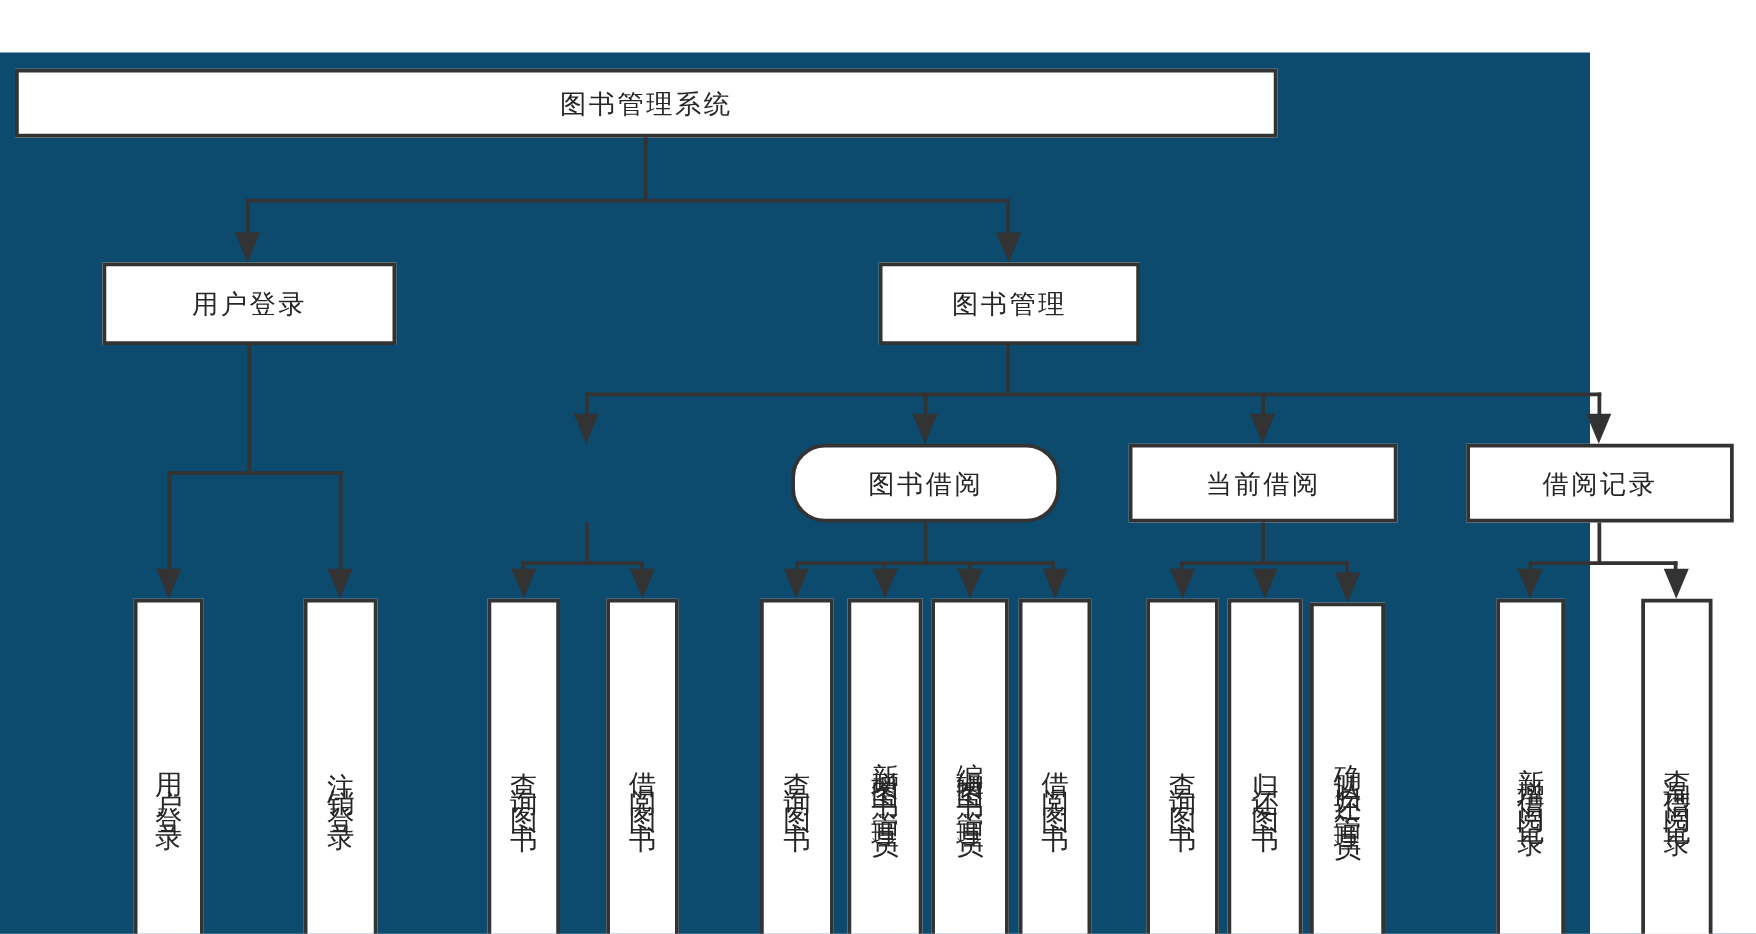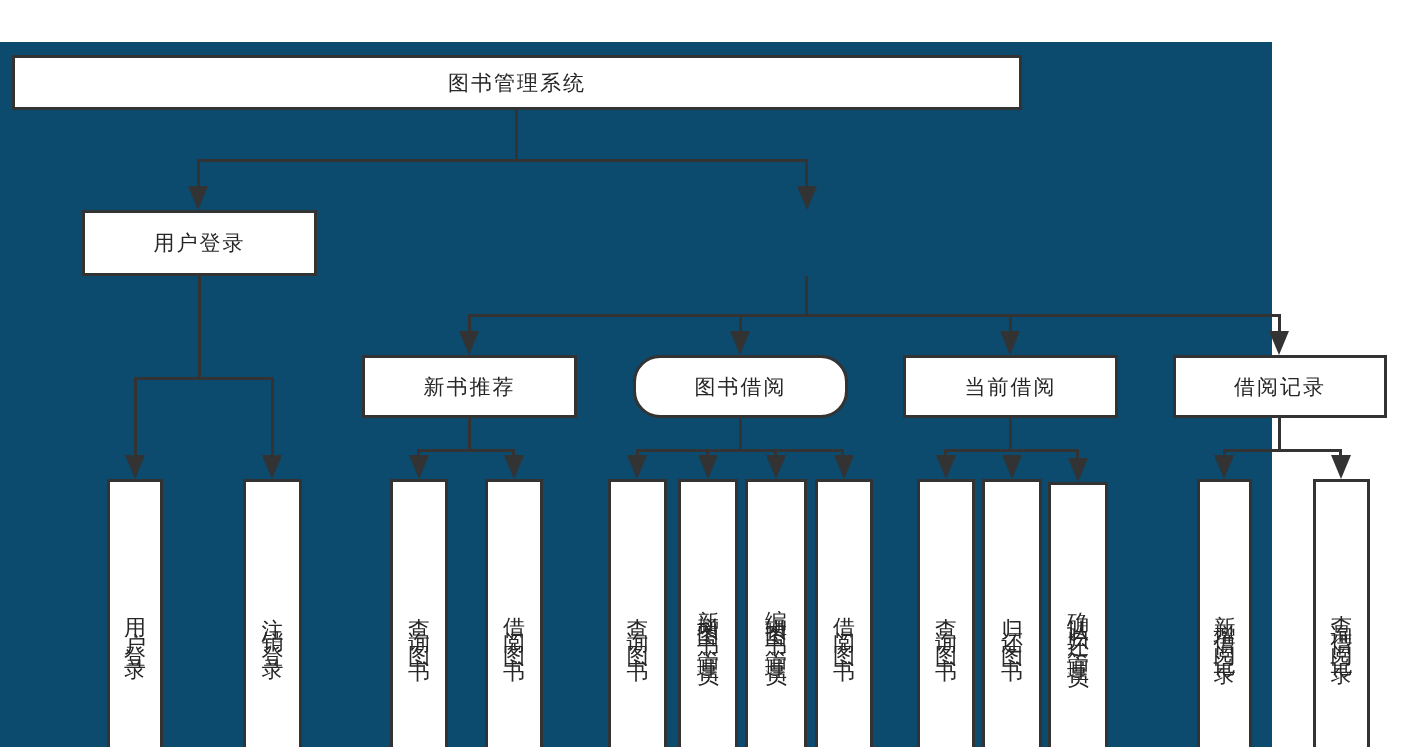--- a/index.html
+++ b/index.html
@@ -55,24 +55,24 @@
 
 <div class="canvas">
 
   <div class="box" style="left:12px;top:13px;width:1010px;height:55px;">
     <span class="lbl">图书管理系统</span>
   </div>
 
   <div class="box" style="left:82px;top:168px;width:235px;height:66px;">
     <span class="lbl">用户登录</span>
   </div>
+  <div class="box" style="left:703px;top:168px;width:209px;height:66px;">
+    <span class="lbl">图书管理</span>
+  </div>
 
-  <div class="box" style="left:362px;top:313px;width:215px;height:63px;">
-    <span class="lbl">新书推荐</span>
-  </div>
   <div class="box" style="left:633px;top:313px;width:215px;height:63px;border-radius:27px;">
     <span class="lbl">图书借阅</span>
   </div>
   <div class="box" style="left:1173px;top:313px;width:214px;height:63px;">
     <span class="lbl">借阅记录</span>
   </div>
   <div class="box" style="left:903px;top:313px;width:215px;height:63px;">
     <span class="lbl">当前借阅</span>
   </div>
 

